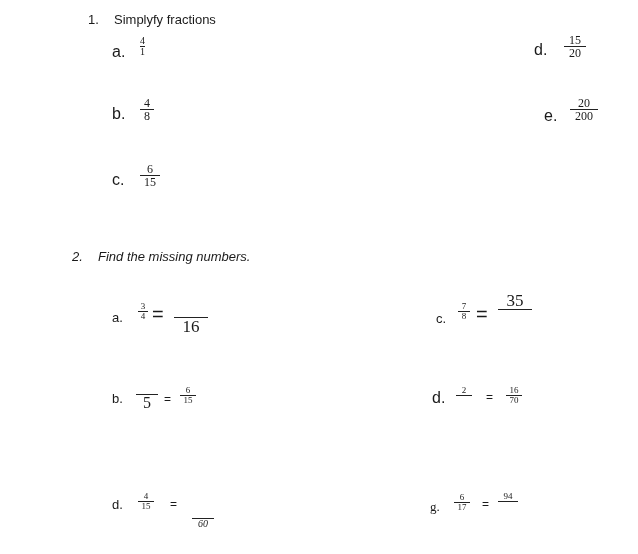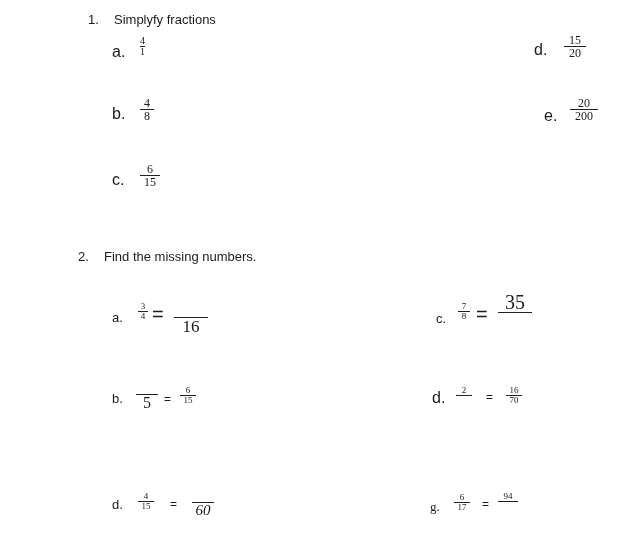--- a/index.html
+++ b/index.html
@@ -60,21 +60,21 @@
 
 <div class="abs" style="left:544px;top:96px;">
   <span class="abs lbl" style="left:0;top:12px;">e.</span>
   <span class="abs frac" style="left:26px;top:1px;font-size:12px;width:28px;">
     <span class="n">20</span>
     <span class="bar"></span>
     <span class="d">200</span>
   </span>
 </div>
 
-<div class="abs heading" style="left:78px;top:249px;">
+<div class="abs heading" style="left:72px;top:249px;font-style:italic;">
   <span class="num">2.</span><span>Find the missing numbers.</span>
 </div>
 
 <div class="abs" style="left:112px;top:300px;">
   <span class="abs lbl sm" style="left:0;top:10px;">a.</span>
   <span class="abs frac" style="left:26px;top:2px;font-size:9px;width:10px;">
     <span class="n">3</span>
     <span class="bar"></span>
     <span class="d">4</span>
   </span>
@@ -87,21 +87,21 @@
 </div>
 
 <div class="abs" style="left:436px;top:292px;">
   <span class="abs lbl sm" style="left:0;top:19px;">c.</span>
   <span class="abs frac" style="left:22px;top:10px;font-size:9px;width:12px;">
     <span class="n">7</span>
     <span class="bar"></span>
     <span class="d">8</span>
   </span>
   <span class="abs eq" style="left:40px;top:12px;">=</span>
-  <span class="abs frac" style="left:62px;top:0px;font-size:20px;width:34px;">
+  <span class="abs frac" style="left:62px;top:0px;font-size:17px;width:34px;">
     <span class="n">35</span>
     <span class="bar"></span>
     <span class="d" style="height:17px;"></span>
   </span>
 </div>
 
 <div class="abs" style="left:112px;top:385px;">
   <span class="abs lbl sm" style="left:0;top:6px;">b.</span>
   <span class="abs frac" style="left:24px;top:0px;font-size:16px;width:22px;">
     <span class="n" style="height:9px;"></span>
@@ -132,21 +132,21 @@
 </div>
 
 <div class="abs" style="left:112px;top:492px;">
   <span class="abs lbl sm" style="left:0;top:5px;">d.</span>
   <span class="abs frac" style="left:26px;top:0px;font-size:9px;width:16px;">
     <span class="n">4</span>
     <span class="bar"></span>
     <span class="d">15</span>
   </span>
   <span class="abs eq sm" style="left:58px;top:6px;">=</span>
-  <span class="abs frac" style="left:80px;top:1px;font-size:15px;width:22px;font-style:italic;">
+  <span class="abs frac" style="left:80px;top:17px;font-size:10px;width:22px;font-style:italic;">
     <span class="n" style="height:9px;"></span>
     <span class="bar"></span>
     <span class="d">60</span>
   </span>
 </div>
 
 <div class="abs" style="left:430px;top:492px;">
   <span class="abs lbl sm" style="left:0;top:7px;font-family:'Liberation Serif',serif;">g.</span>
   <span class="abs frac" style="left:24px;top:1px;font-size:9px;width:16px;">
     <span class="n">6</span>

